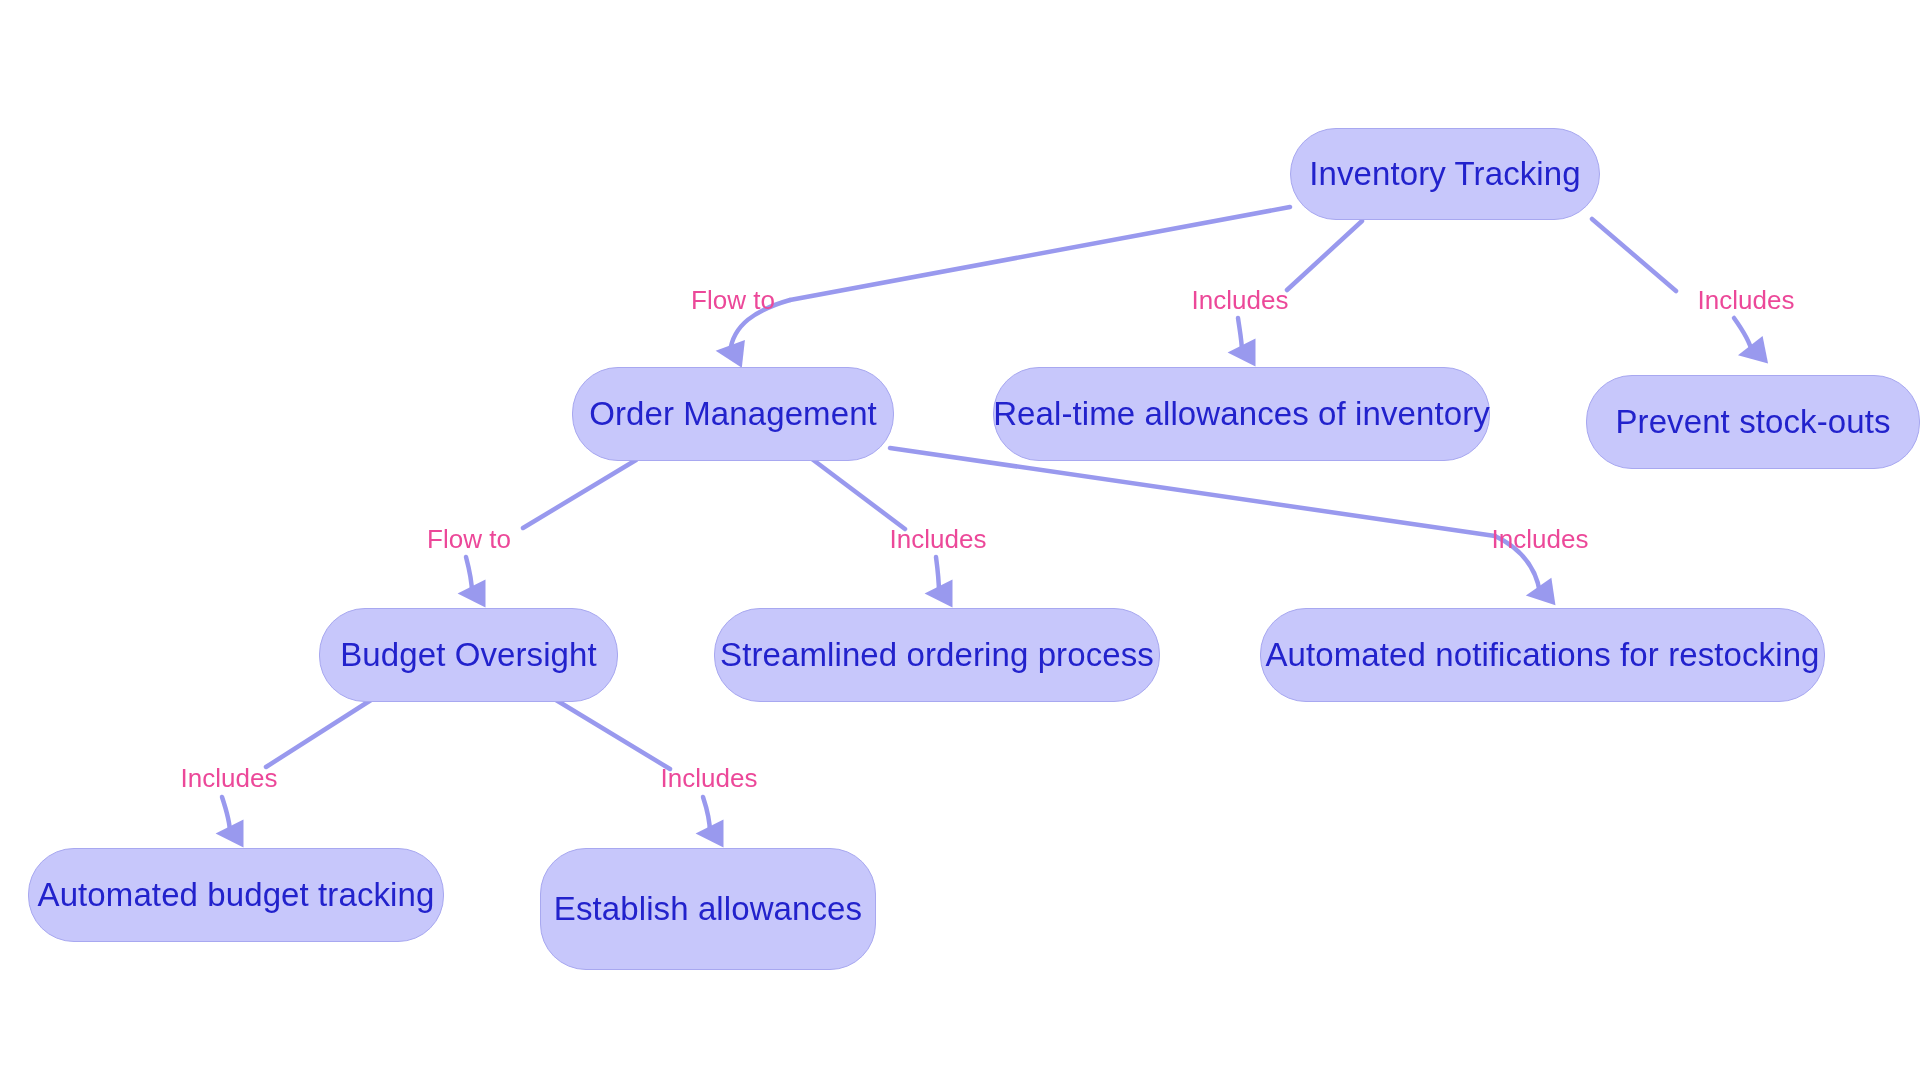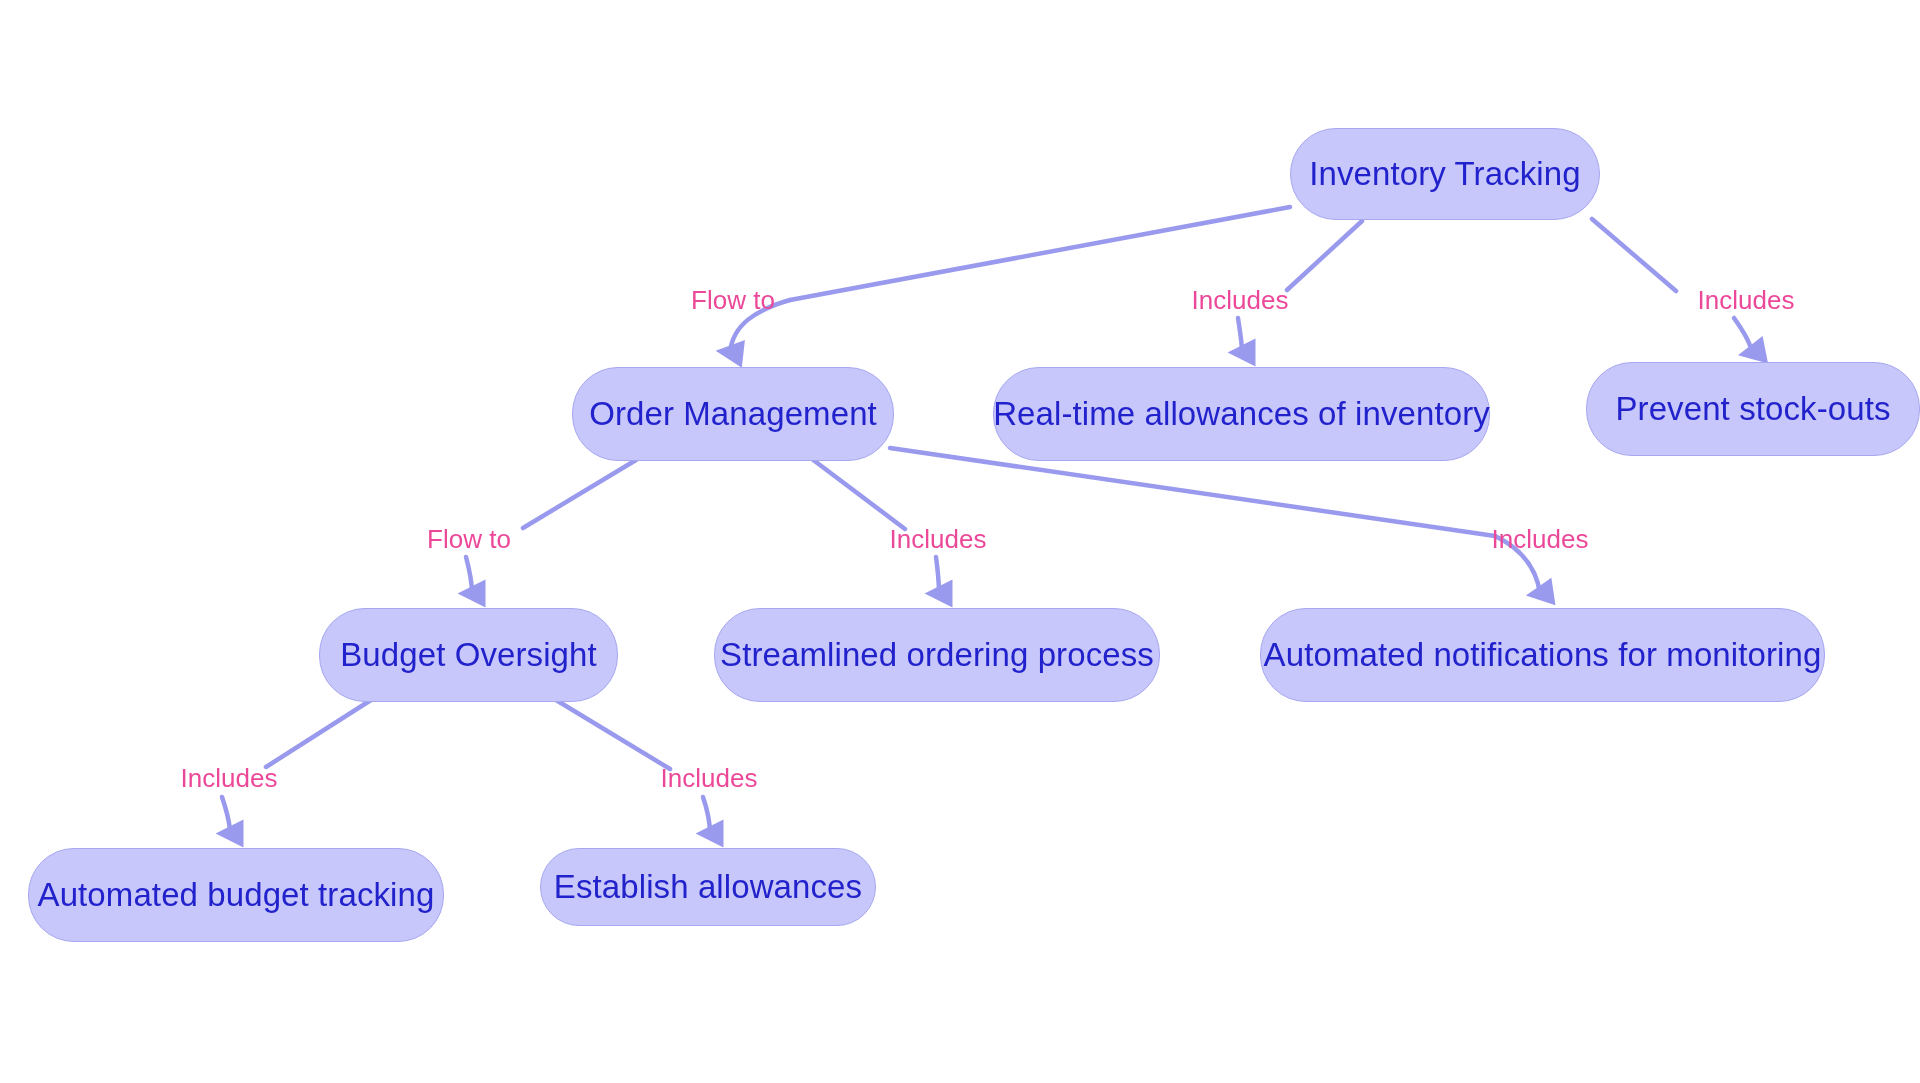--- a/index.html
+++ b/index.html
@@ -108,41 +108,41 @@
   </div>
 
   <div class="node" style="left:572px; top:367px; width:322px; height:94px;">
     <span>Order Management</span>
   </div>
 
   <div class="node" style="left:993px; top:367px; width:497px; height:94px;">
     <span>Real-time allowances of inventory</span>
   </div>
 
-  <div class="node" style="left:1586px; top:362px; width:334px; height:94px;">
+  <div class="node" style="left:1586px; top:375px; width:334px; height:94px;">
     <span>Prevent stock-outs</span>
   </div>
 
   <div class="node" style="left:319px; top:608px; width:299px; height:94px;">
     <span>Budget Oversight</span>
   </div>
 
   <div class="node" style="left:714px; top:608px; width:446px; height:94px;">
     <span>Streamlined ordering process</span>
   </div>
 
   <div class="node" style="left:1260px; top:608px; width:565px; height:94px;">
-    <span>Automated notifications for monitoring</span>
+    <span>Automated notifications for restocking</span>
   </div>
 
   <div class="node" style="left:28px; top:848px; width:416px; height:94px;">
     <span>Automated budget tracking</span>
   </div>
 
-  <div class="node" style="left:540px; top:848px; width:336px; height:78px;justify-content:center;">
+  <div class="node" style="left:540px; top:848px; width:336px; height:122px;justify-content:center;">
     <span>Establish allowances</span>
   </div>
 
   <div class="edge-label" style="left:733px; top:300px;">Flow to</div>
 
   <div class="edge-label" style="left:1240px; top:300px;">Includes</div>
 
   <div class="edge-label" style="left:1746px; top:300px;">Includes</div>
 
   <div class="edge-label" style="left:469px; top:539px;">Flow to</div>

